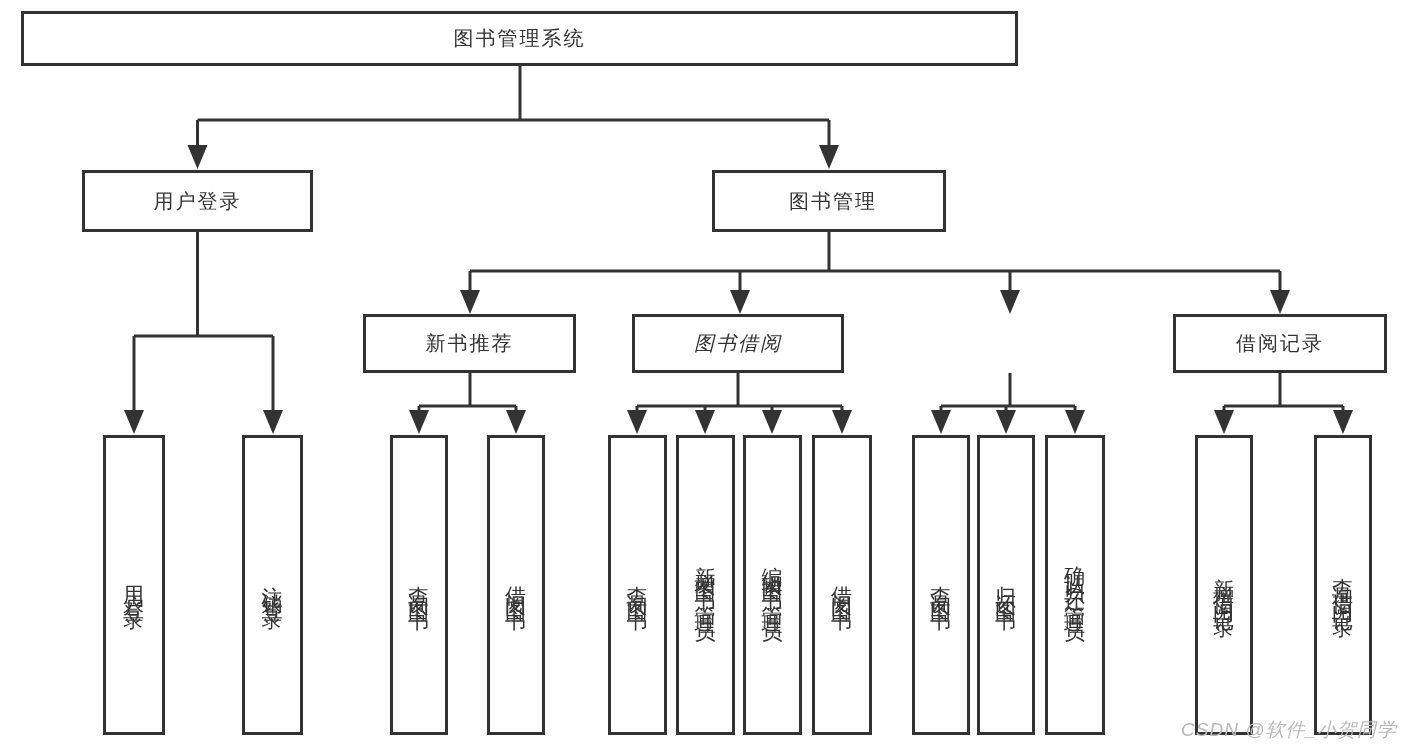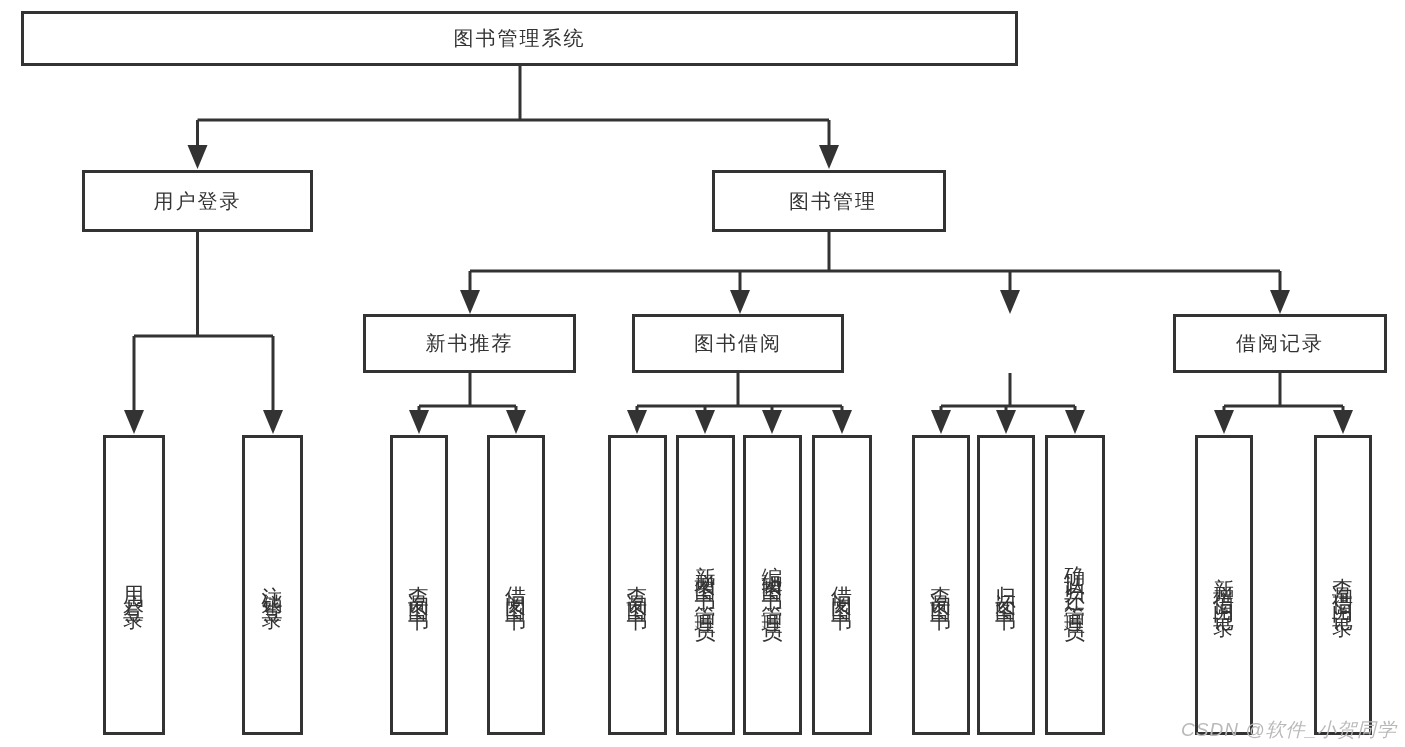--- a/index.html
+++ b/index.html
@@ -139,21 +139,21 @@
   <div class="box" style="left:82px; top:170px; width:231px; height:62px;">
     <span class="h-label">用户登录</span>
   </div>
   <div class="box" style="left:712px; top:170px; width:234px; height:62px;padding-left:8px;">
     <span class="h-label">图书管理</span>
   </div>
 
   <div class="box" style="left:363px; top:314px; width:213px; height:59px;">
     <span class="h-label">新书推荐</span>
   </div>
-  <div class="box" style="left:632px; top:314px; width:212px; height:59px;">
+  <div class="box" style="left:632px; top:314px; width:212px; height:59px;font-style:italic;">
     <span class="h-label">图书借阅</span>
   </div>
   <div class="box" style="left:1173px; top:314px; width:214px; height:59px;">
     <span class="h-label">借阅记录</span>
   </div>
 
   <div class="box" style="left:103px; top:435px; width:62px; height:300px;">
     <span class="v-label">用户登录</span>
   </div>
   <div class="box" style="left:242px; top:435px; width:61px; height:300px;">

